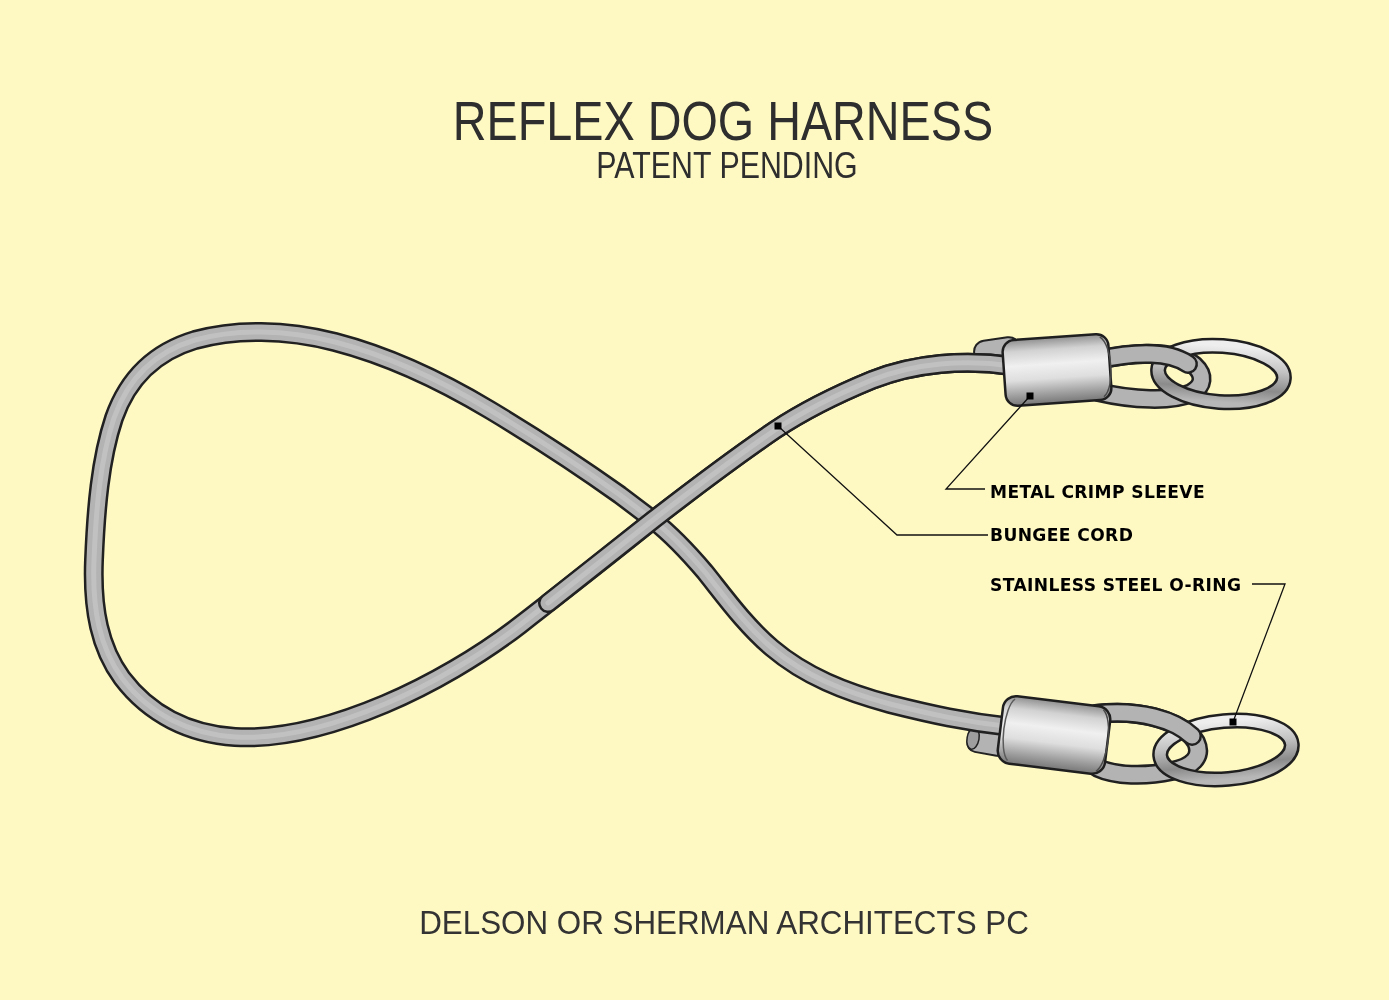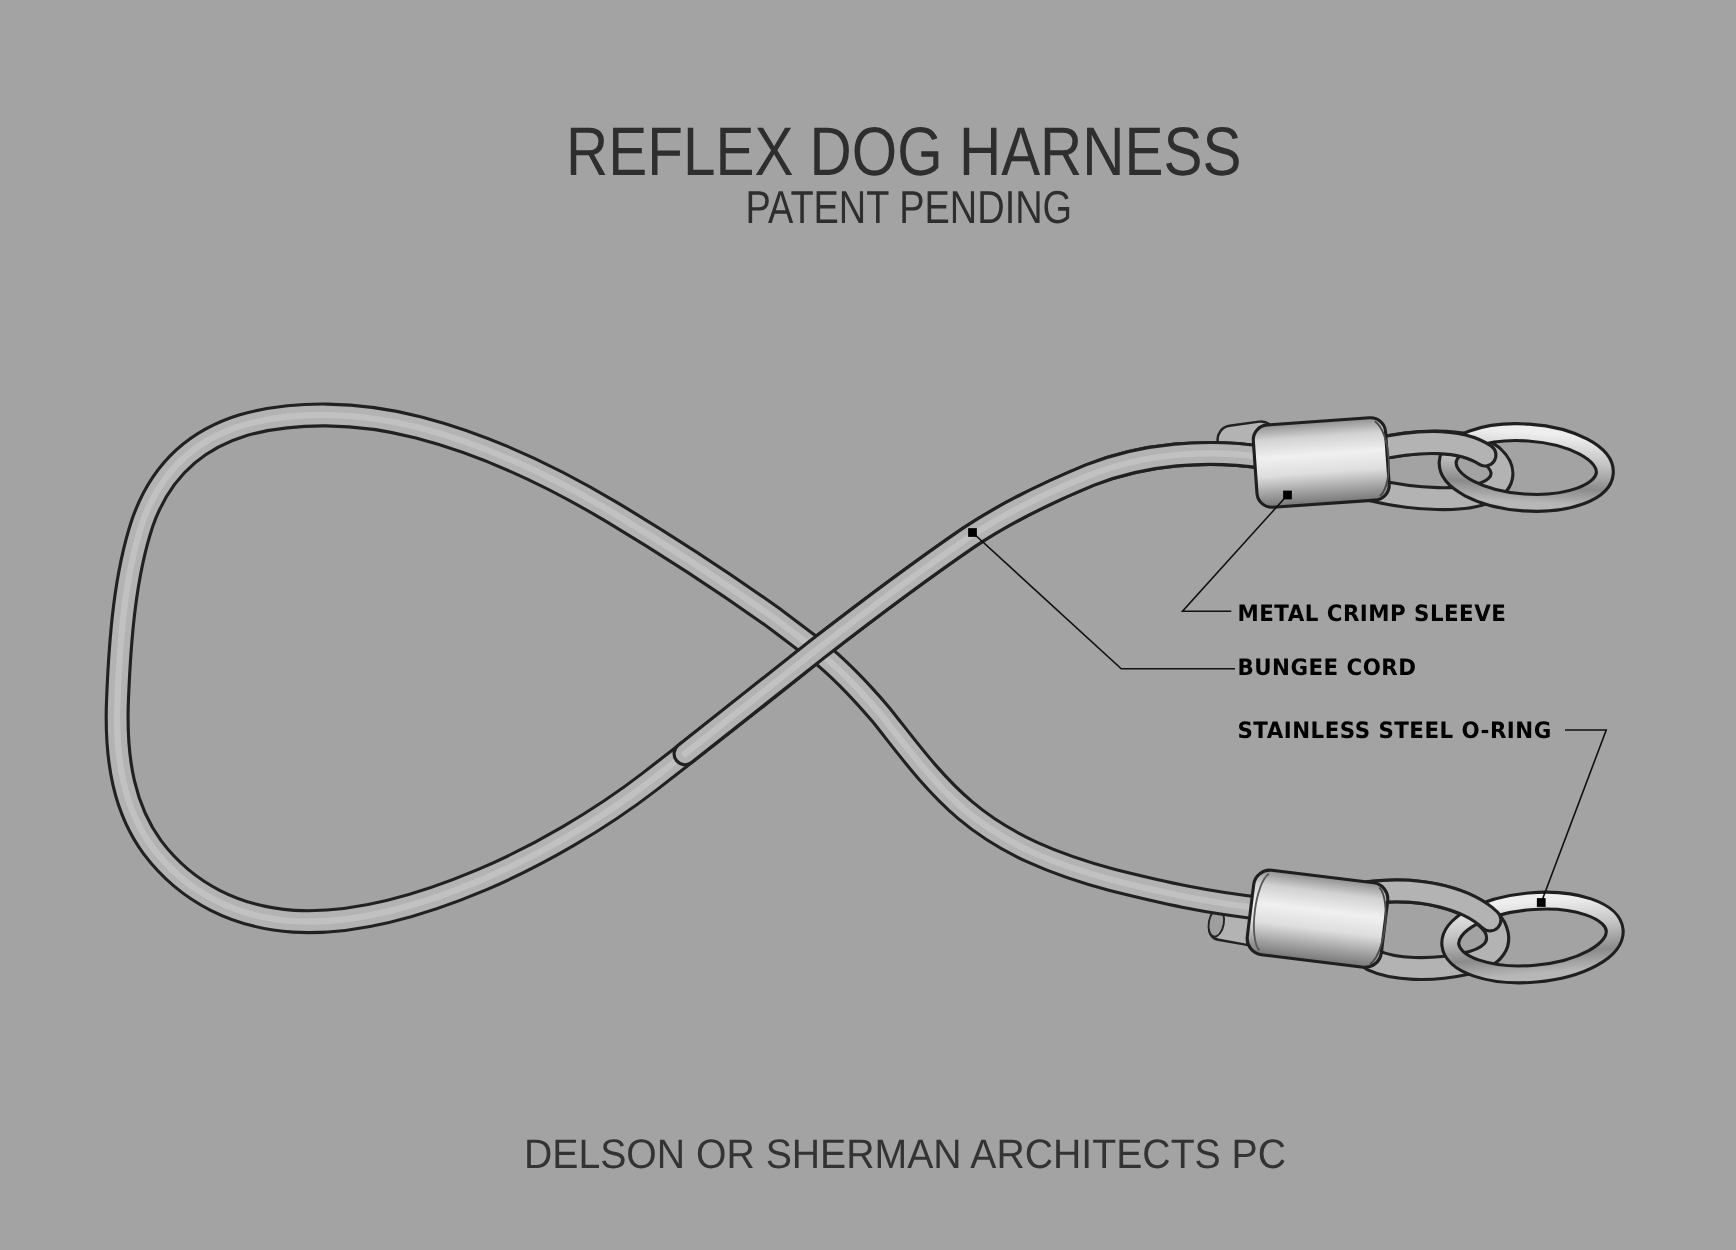--- a/index.html
+++ b/index.html
@@ -1,17 +1,17 @@
 <!DOCTYPE html>
 <html><head>
 <meta charset="utf-8">
 <style>
   html,body{margin:0;padding:0;background:#fff;}
   .stage{
-    position:relative;width:1389px;height:1000px;background:#a3a3a3;
+    position:relative;width:1389px;height:1000px;background:#fef9c3;
     font-family:"Liberation Sans",sans-serif;overflow:hidden;
   }
   .stage svg{position:absolute;left:0;top:0;}
   .page-title{
     position:absolute;top:93px;left:57px;right:0;text-align:center;
     font-size:55px;line-height:56px;color:#2e2e2e;white-space:nowrap;
     transform:scaleX(0.85);transform-origin:50% 50%;
   }
   .page-subtitle{
     position:absolute;top:147px;left:65px;right:0;text-align:center;

